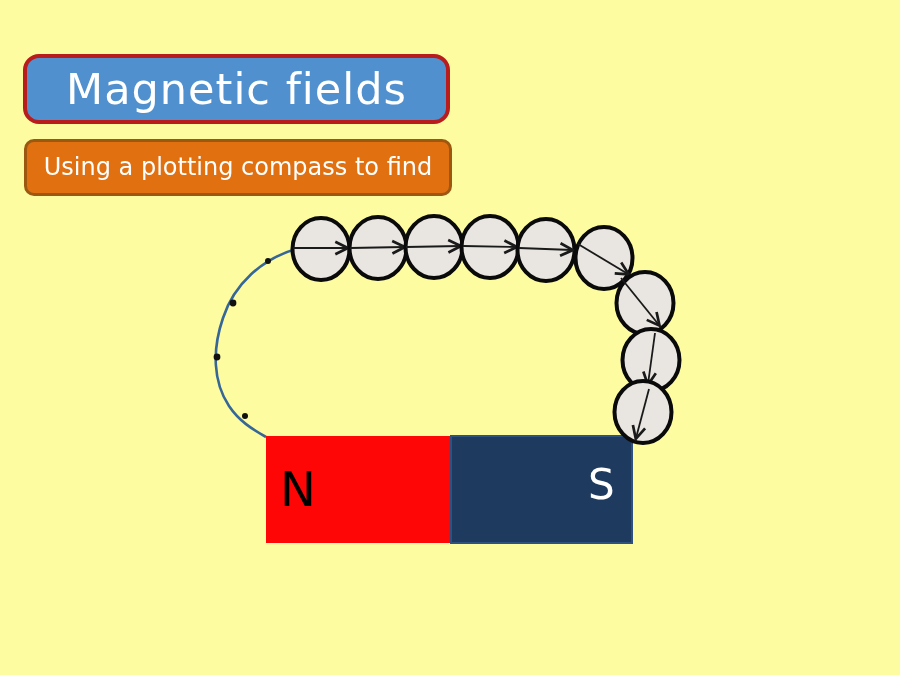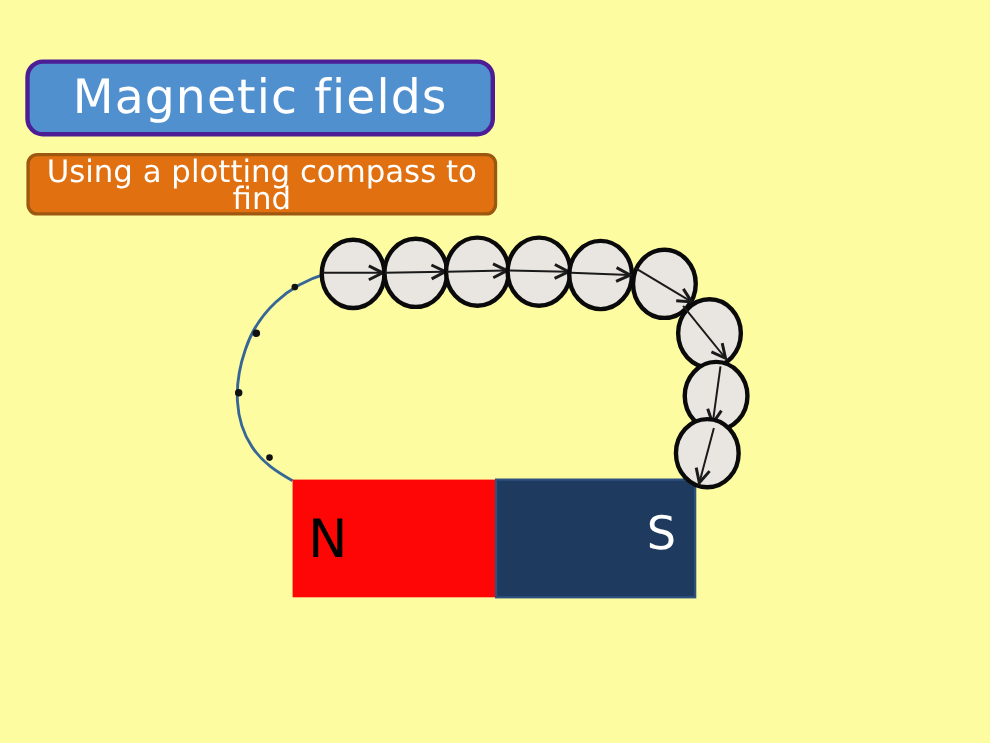--- a/index.html
+++ b/index.html
@@ -11,37 +11,37 @@
     position:relative;
     width:900px;height:675px;
     background:#fdfca0;
     overflow:hidden;
   }
   .title-box{
     position:absolute;
     left:23px;top:54px;
     width:419px;height:62px;
     background:#5190ce;
-    border:4px solid #4c1d95;
+    border:4px solid #b91c1c;
     border-radius:16px;
     display:flex;align-items:center;justify-content:center;
     color:#ffffff;
     font-size:43px;
     letter-spacing:1px;
   }
   .subtitle-box{
     position:absolute;
     left:24px;top:139px;
     width:422px;height:51px;
     background:#e07010;
     border:3px solid #9c5810;
     border-radius:10px;
     display:flex;flex-direction:column;align-items:center;justify-content:center;
     color:#ffffff;
-    font-size:28px;
+    font-size:24px;
     line-height:25px;
     text-align:center;
   }
   svg{position:absolute;left:0;top:0;}
   .compass-circle{stroke:#0a0a0a;stroke-width:4;}
   .needle{stroke:#1a1a1a;stroke-width:1.8;fill:none;}
   .field-line{fill:none;stroke-width:2.6;}
   .magnet-label-n{font-size:48px;fill:#000000;}
   .magnet-label-s{font-size:42px;fill:#ffffff;}
 </style>

